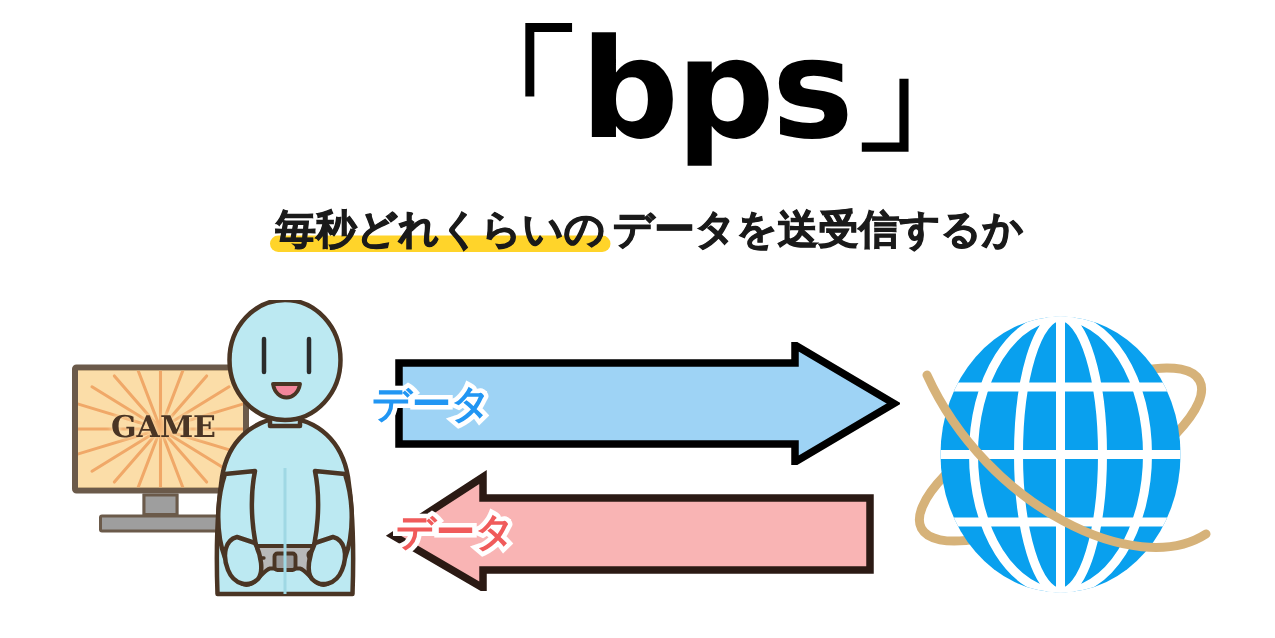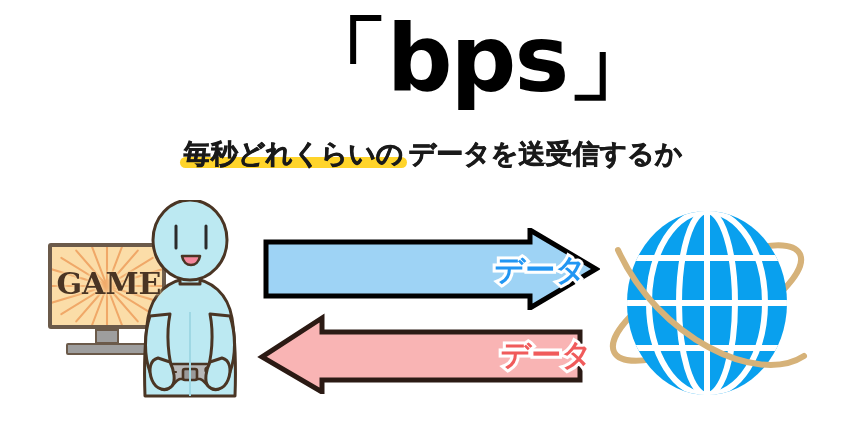--- a/index.html
+++ b/index.html
@@ -95,21 +95,21 @@
   }
   .tv-rays { position: absolute; left: 0; top: 0; width: 100%; height: 100%; }
   .tv-label {
     position: absolute;
     left: 0;
     top: 26px;
     width: 100%;
     text-align: center;
     font-family: "DejaVu Serif", "Liberation Serif", serif;
     font-weight: 700;
-    font-size: 30px;
+    font-size: 20px;
     line-height: 30px;
     color: #4a3524;
     letter-spacing: 0px;
     text-shadow: 0 0 3px #fbdda8, 0 0 5px #fbdda8;
     z-index: 3;
   }
   .tv-neck {
     position: absolute;
     left: 47px; top: 86px;
     width: 24px; height: 15px;
@@ -147,24 +147,24 @@
   .arrow-bottom {
     position: absolute;
     left: 256px;
     top: 312px;
     width: 328px;
     height: 82px;
   }
   .arrow-label {
     position: absolute;
     width: 100%;
-    text-align: right;
+    text-align: left;
     font-family: "DejaVu Sans", "Liberation Sans", sans-serif;
     font-weight: 700;
-    font-size: 30px;
+    font-size: 26px;
     line-height: 34px;
     white-space: nowrap;
     pointer-events: none;
   }
   .arrow-label-top {
     top: 25px;
     left: -14px;
     color: #2196f3;
     -webkit-text-stroke: 6px #ffffff;
     paint-order: stroke fill;

